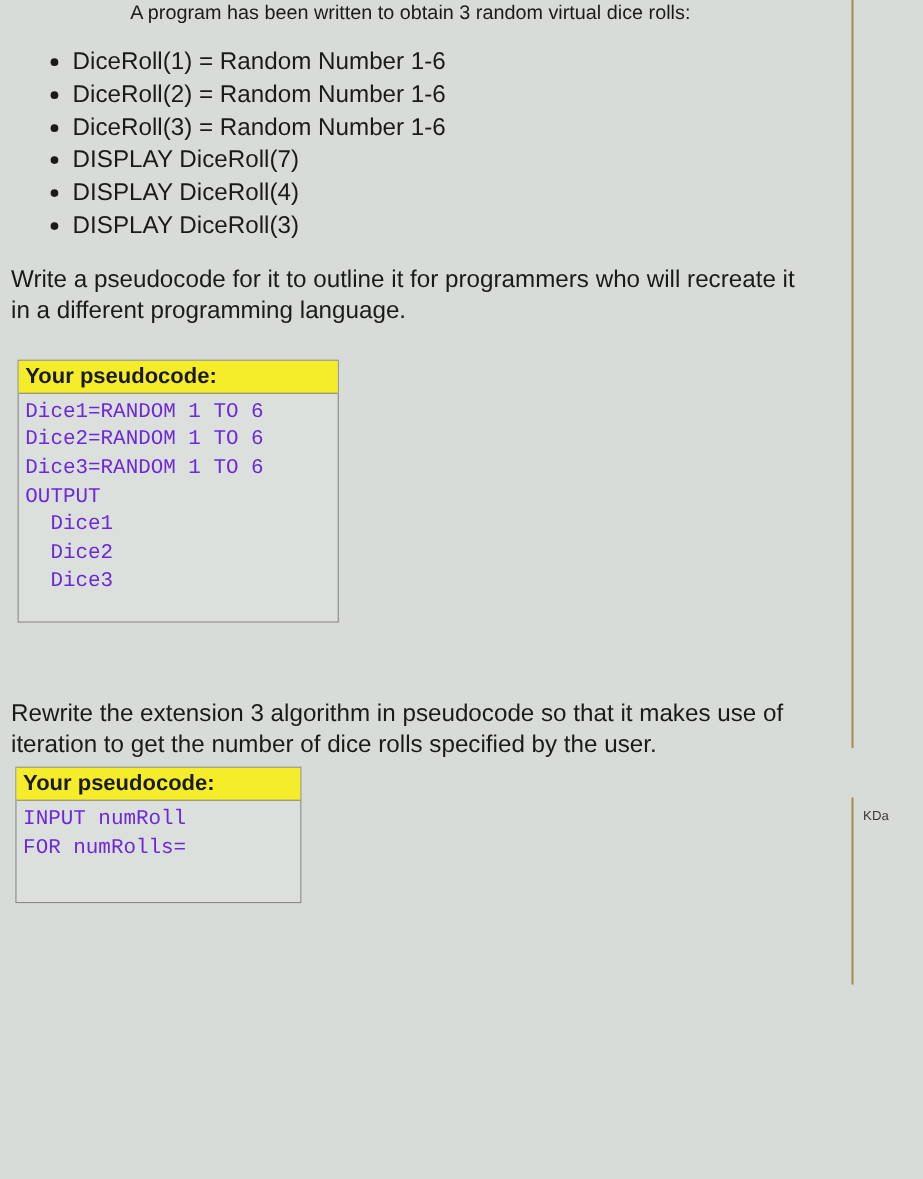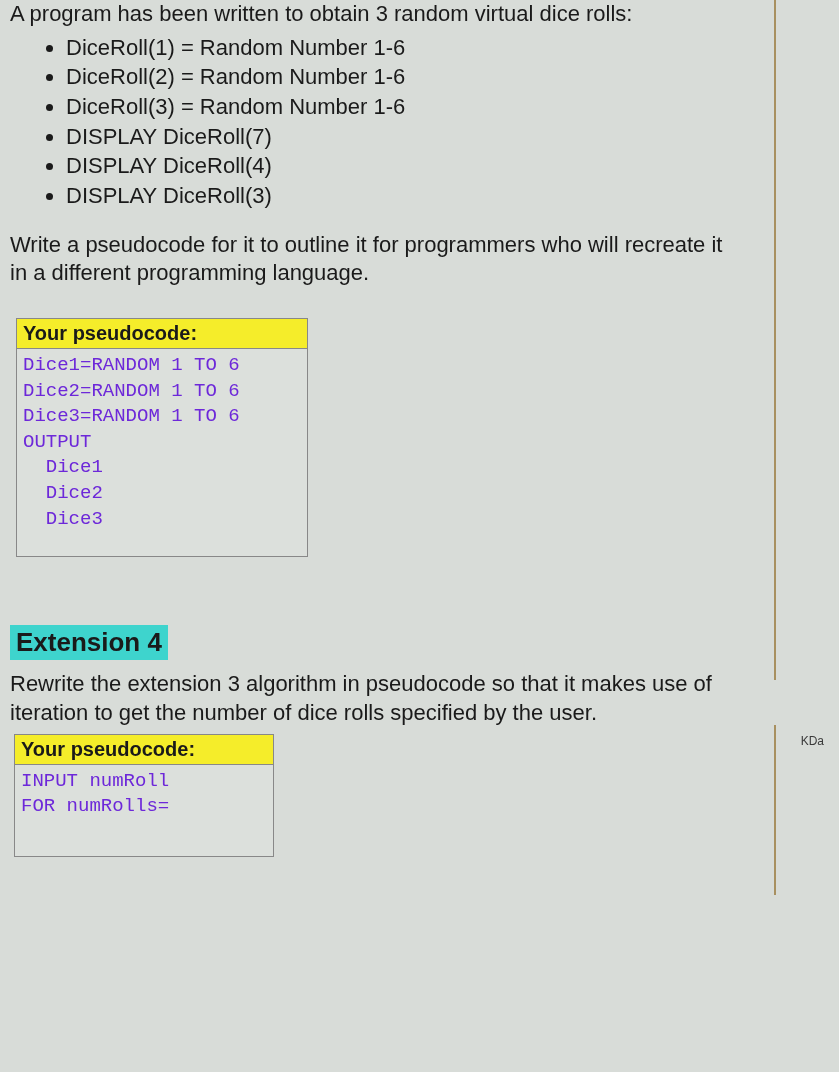--- a/index.html
+++ b/index.html
@@ -21,23 +21,24 @@
       font-size: 26px;
       font-weight: bold;
       padding: 2px 6px;
       margin-bottom: 10px;
     }
     .section-heading.ext3 {
       margin-bottom: 8px;
       padding-left: 2px;
     }
     .intro-text {
-      font-size: 22px;
+      font-size: 18px;
       line-height: 1.3;
-      margin-bottom: 4px;
+      margin-bottom: 18px;
+      text-align: center;
     }
     .bullet-list {
       list-style: disc;
       padding-left: 56px;
       margin-bottom: 20px;
     }
     .bullet-list li {
       font-size: 22px;
       line-height: 1.35;
     }
@@ -83,21 +84,21 @@
     .right-line2 {
       position: absolute;
       right: 63px;
       top: 725px;
       width: 2px;
       height: 170px;
       background: #a89060;
     }
     .kda-label {
       position: absolute;
-      right: 15px;
+      right: 31px;
       top: 734px;
       font-size: 12px;
       color: #3a3a3a;
     }
   </style>
 </head>
 <body>
 
 <div class="main-content">
   <div class="ext3-section">
@@ -117,21 +118,20 @@
 Dice2=RANDOM 1 TO 6
 Dice3=RANDOM 1 TO 6
 OUTPUT
   Dice1
   Dice2
   Dice3</div>
     </div>
   </div>
 
   <div class="ext4-section ext4-wrapper">
-    <h2 class="section-heading">Extension 4</h2>
     <p class="instruction">Rewrite the extension 3 algorithm in pseudocode so that it makes use of iteration to get the number of dice rolls specified by the user.</p>
     <div class="pseudo-box ext4-box">
       <div class="pseudo-header">Your pseudocode:</div>
       <div class="pseudo-body">INPUT numRoll
 FOR numRolls=</div>
     </div>
   </div>
 </div>
 
 <div class="right-line"></div>

